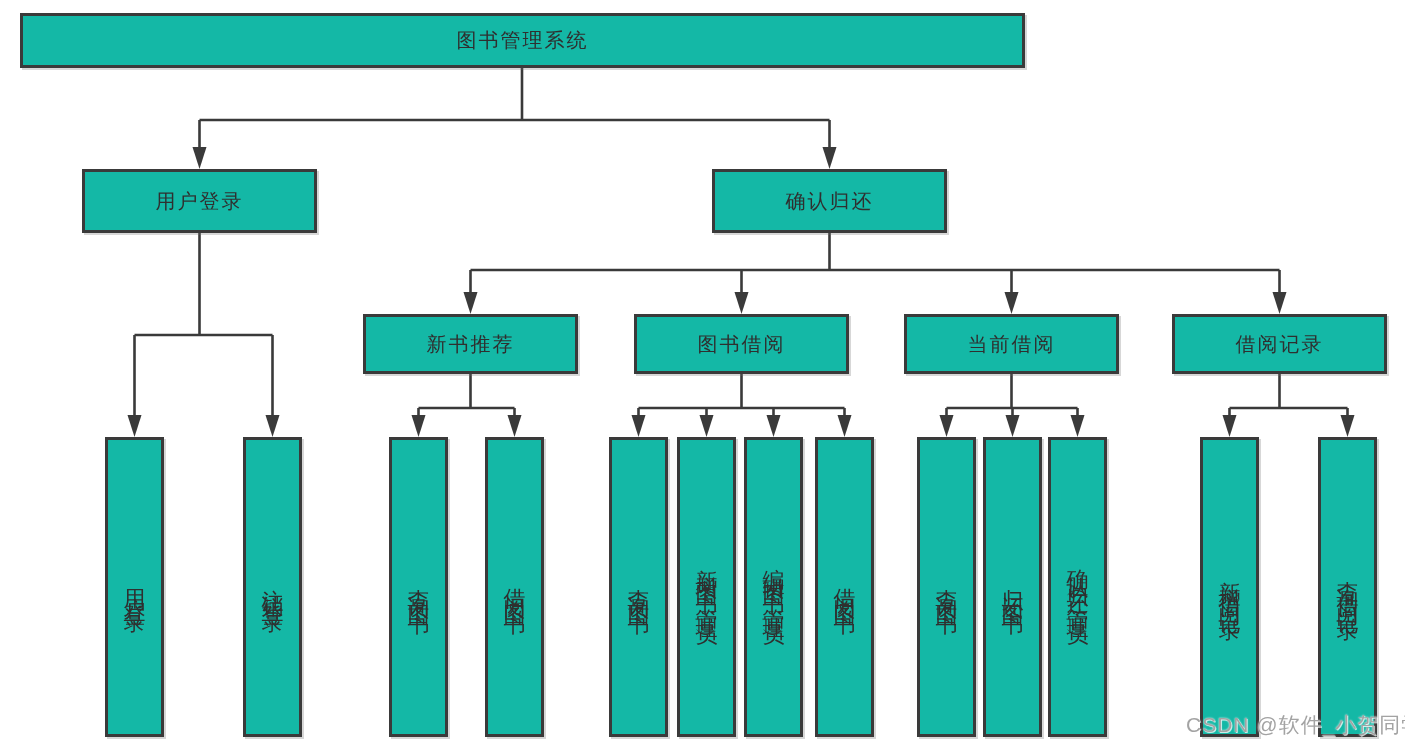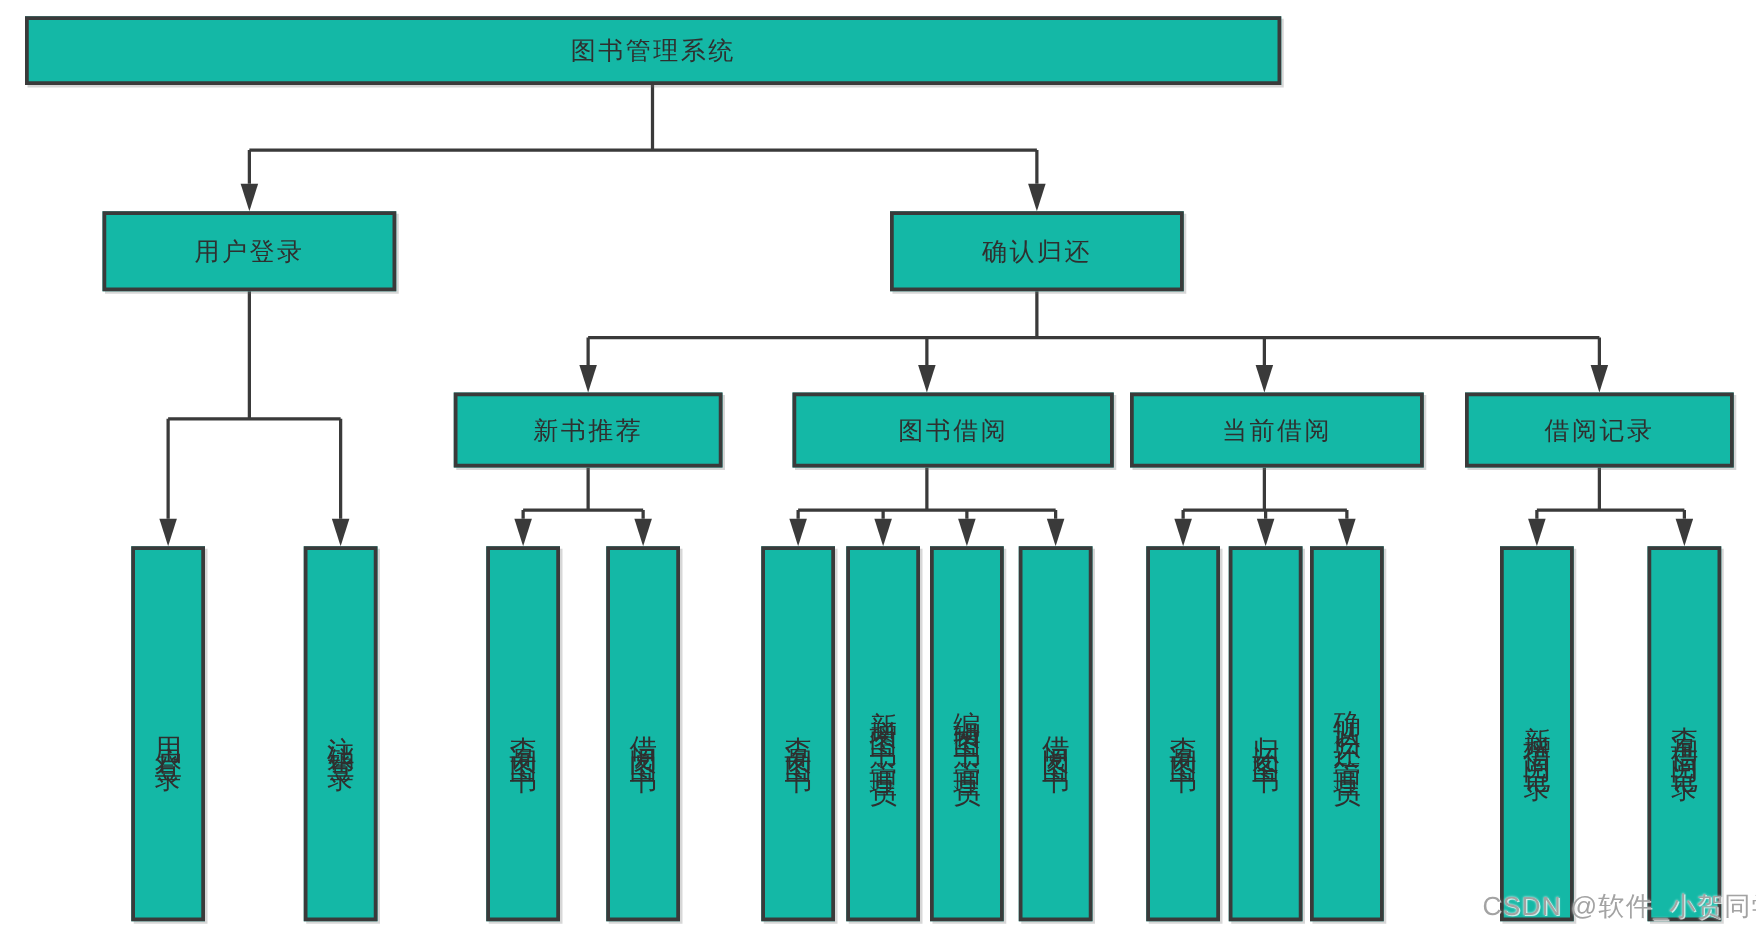--- a/index.html
+++ b/index.html
@@ -126,24 +126,24 @@
   <div class="box h" style="left:82px; top:169px; width:235px; height:64px;">
     <span class="lbl">用户登录</span>
   </div>
   <div class="box h" style="left:712px; top:169px; width:235px; height:64px;">
     <span class="lbl">确认归还</span>
   </div>
 
   <div class="box h" style="left:363px; top:314px; width:215px; height:60px;">
     <span class="lbl">新书推荐</span>
   </div>
-  <div class="box h" style="left:634px; top:314px; width:257px; height:60px;">
+  <div class="box h" style="left:634px; top:314px; width:215px; height:60px;">
     <span class="lbl">图书借阅</span>
   </div>
-  <div class="box h" style="left:904px; top:314px; width:235px; height:60px;">
+  <div class="box h" style="left:904px; top:314px; width:215px; height:60px;">
     <span class="lbl">当前借阅</span>
   </div>
   <div class="box h" style="left:1172px; top:314px; width:215px; height:60px;">
     <span class="lbl">借阅记录</span>
   </div>
 
   <div class="box v" style="left:105px; top:437px; width:59px; height:300px;">
     <span class="lbl">用户登录</span>
   </div>
   <div class="box v" style="left:243px; top:437px; width:59px; height:300px;">

